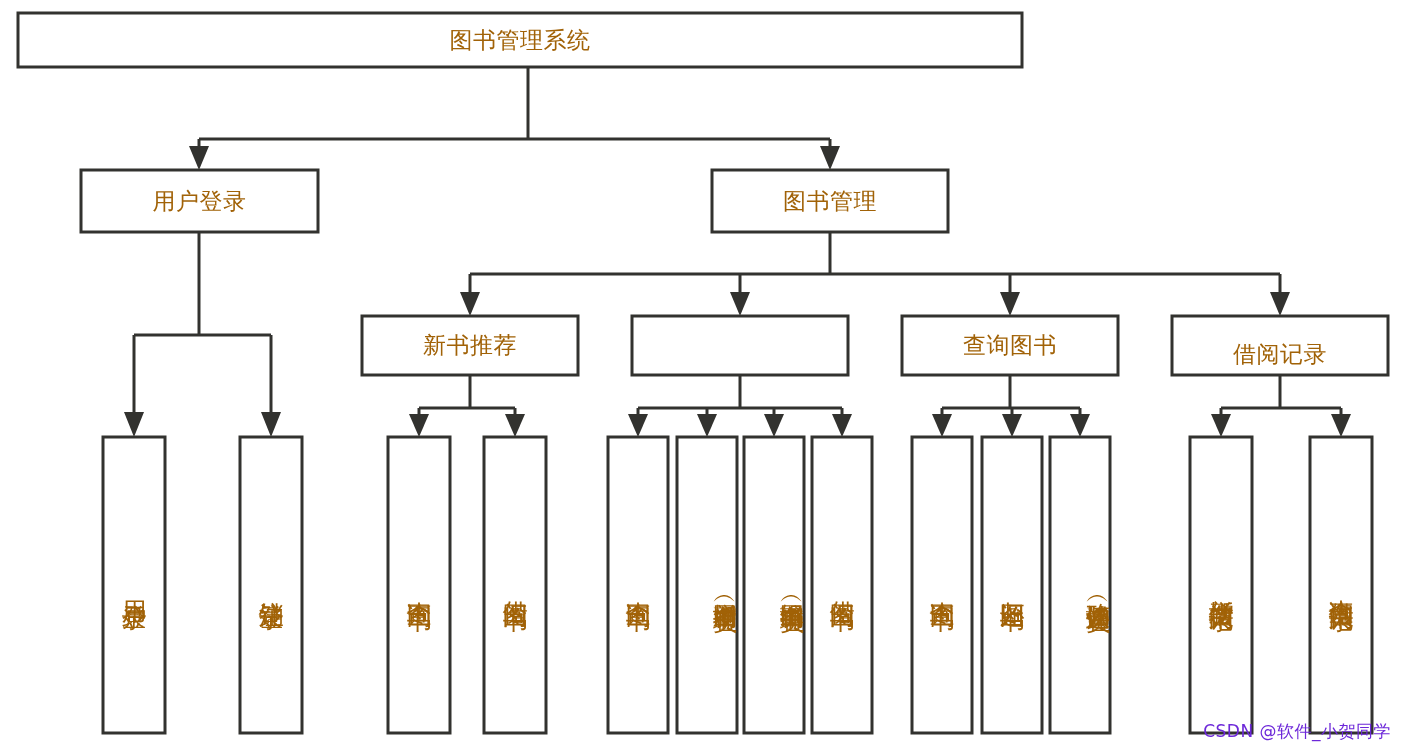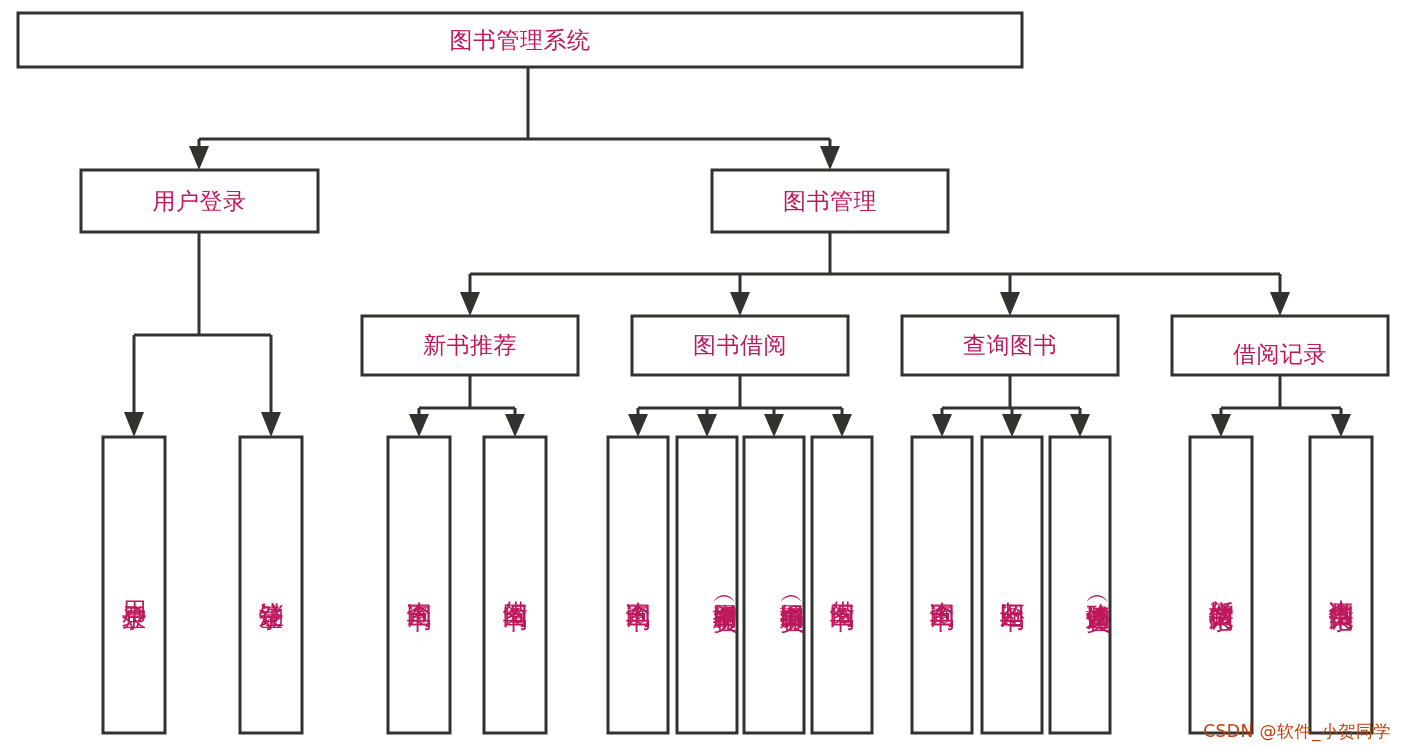--- a/index.html
+++ b/index.html
@@ -42,21 +42,21 @@
   }
   .arrow-head {
     fill: #32322f;
     stroke: none;
   }
   .node-label {
     position: absolute;
     display: flex;
     align-items: center;
     justify-content: center;
-    color: #be185d;
+    color: #a16207;
     pointer-events: none;
     box-sizing: border-box;
   }
   .node-label.horizontal {
     font-size: 23px;
     line-height: 1.15;
     letter-spacing: 0.5px;
   }
   .node-label.vertical {
     writing-mode: vertical-rl;
@@ -68,21 +68,21 @@
   }
   .node-label.vertical.tall {
     font-size: 24px;
     letter-spacing: 1px;
   }
   #watermark {
     position: absolute;
     right: 14px;
     bottom: 4px;
     font-size: 17px;
-    color: #c2410c;
+    color: #6d28d9;
     letter-spacing: 0.5px;
     user-select: none;
     white-space: nowrap;
   }
 </style>
 </head>
 <body>
 
 <div id="diagram-root">
 
@@ -189,21 +189,20 @@
       <polygon class="arrow-head" points="1331,414 1351,414 1341,437"></polygon>
     </g>
   </svg>
 
   <div class="node-label horizontal" style="left:18px; top:13px; width:1004px; height:54px;">图书管理系统</div>
 
   <div class="node-label horizontal" style="left:81px; top:170px; width:237px; height:62px;">用户登录</div>
   <div class="node-label horizontal" style="left:362px; top:316px; width:216px; height:59px;">新书推荐</div>
 
   <div class="node-label horizontal" style="left:712px; top:170px; width:236px; height:62px;">图书管理</div>
-  <div class="node-label horizontal" style="left:632px; top:316px; width:216px; height:59px;">图书借阅</div>
   <div class="node-label horizontal" style="left:902px; top:316px; width:216px; height:59px;">查询图书</div>
   <div class="node-label horizontal" style="left:1172px; top:316px; width:216px; height:76px;">借阅记录</div>
 
   <div class="node-label vertical" style="left:103px; top:437px; width:62px; height:296px;">用户登录</div>
   <div class="node-label vertical" style="left:240px; top:437px; width:62px; height:296px;">注销登录</div>
 
   <div class="node-label vertical" style="left:388px; top:437px; width:62px; height:296px;">查询图书</div>
   <div class="node-label vertical" style="left:484px; top:437px; width:62px; height:296px;">借阅图书</div>
 
   <div class="node-label vertical" style="left:608px; top:437px; width:60px; height:296px;">查询图书</div>

